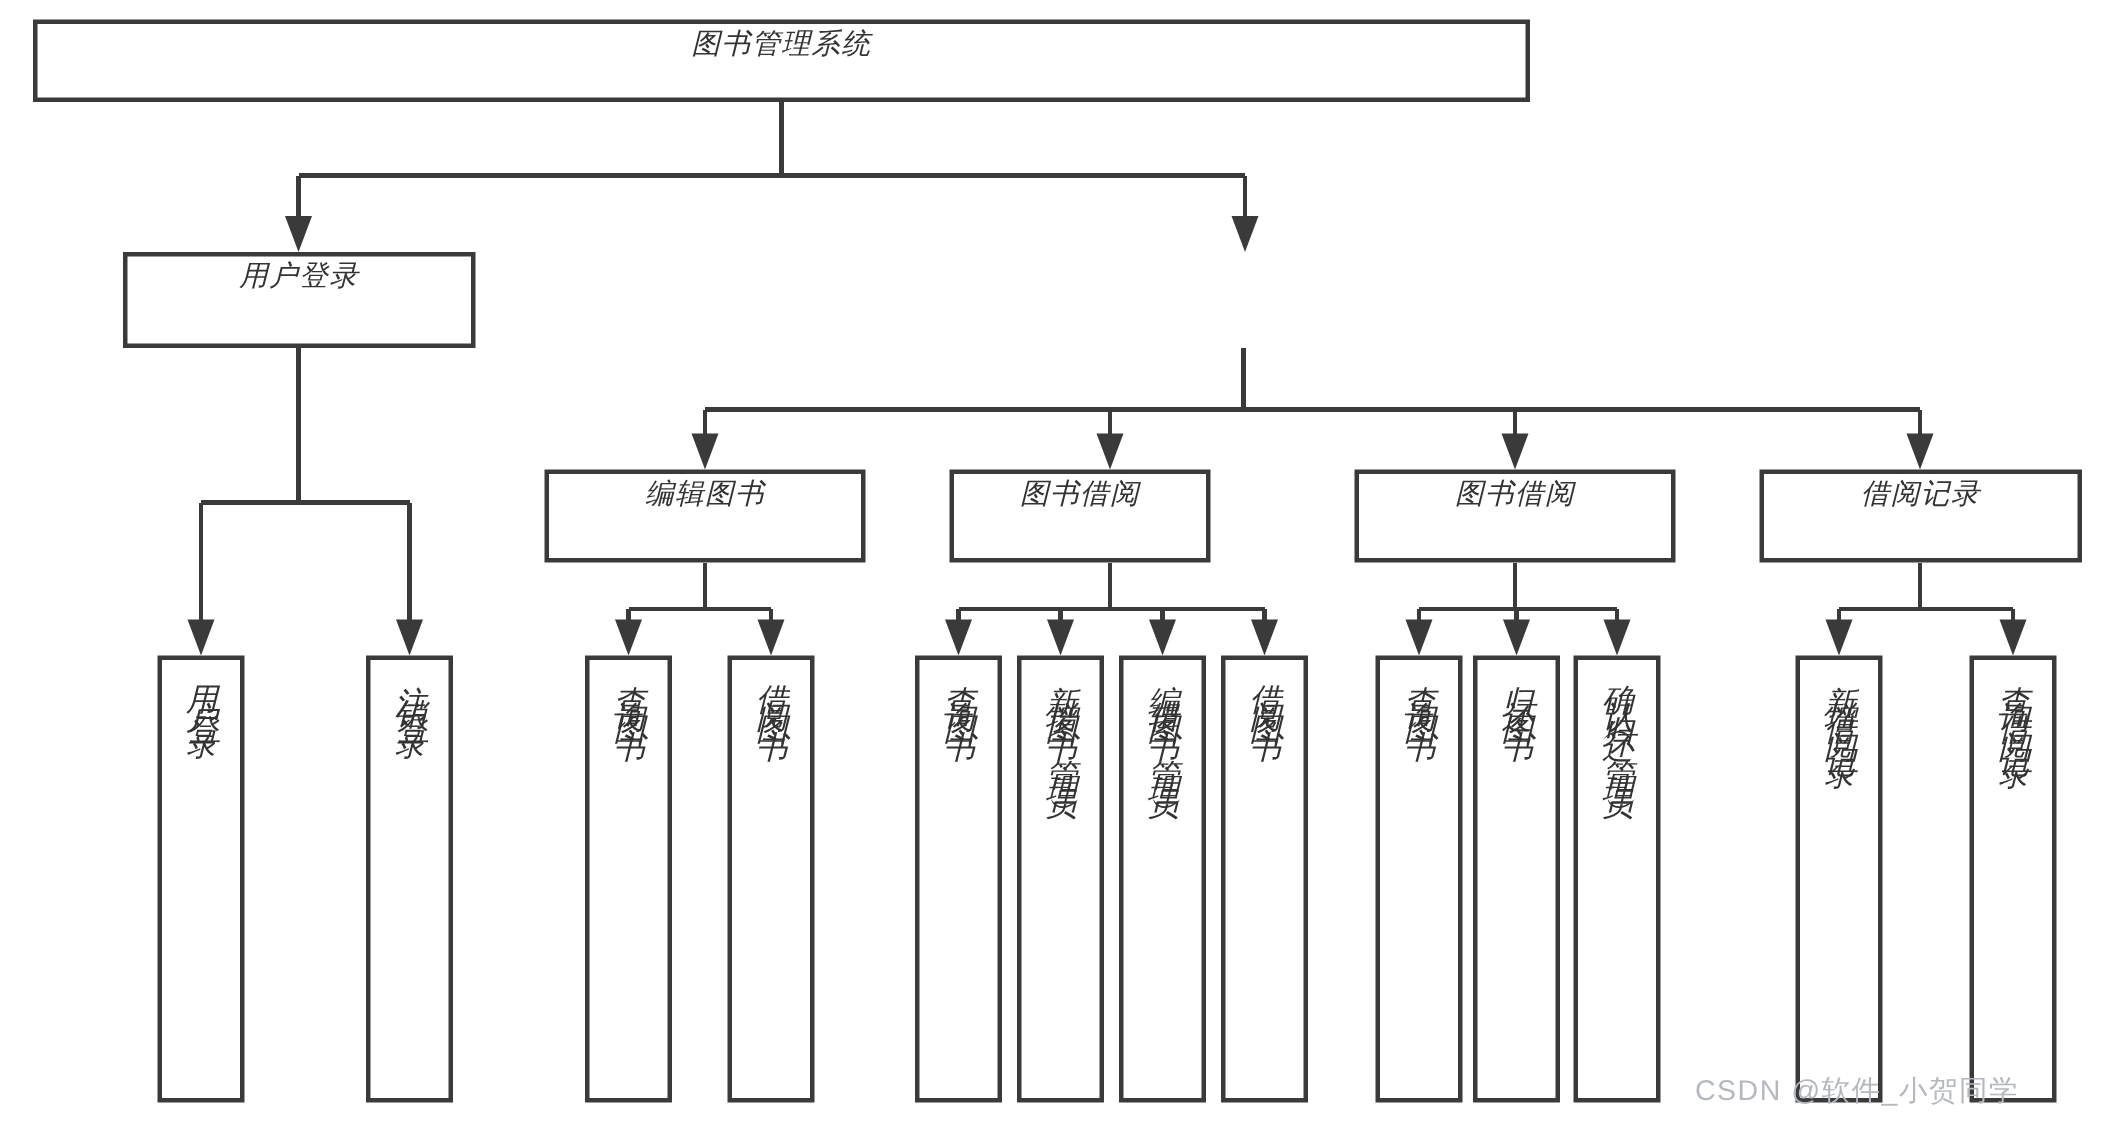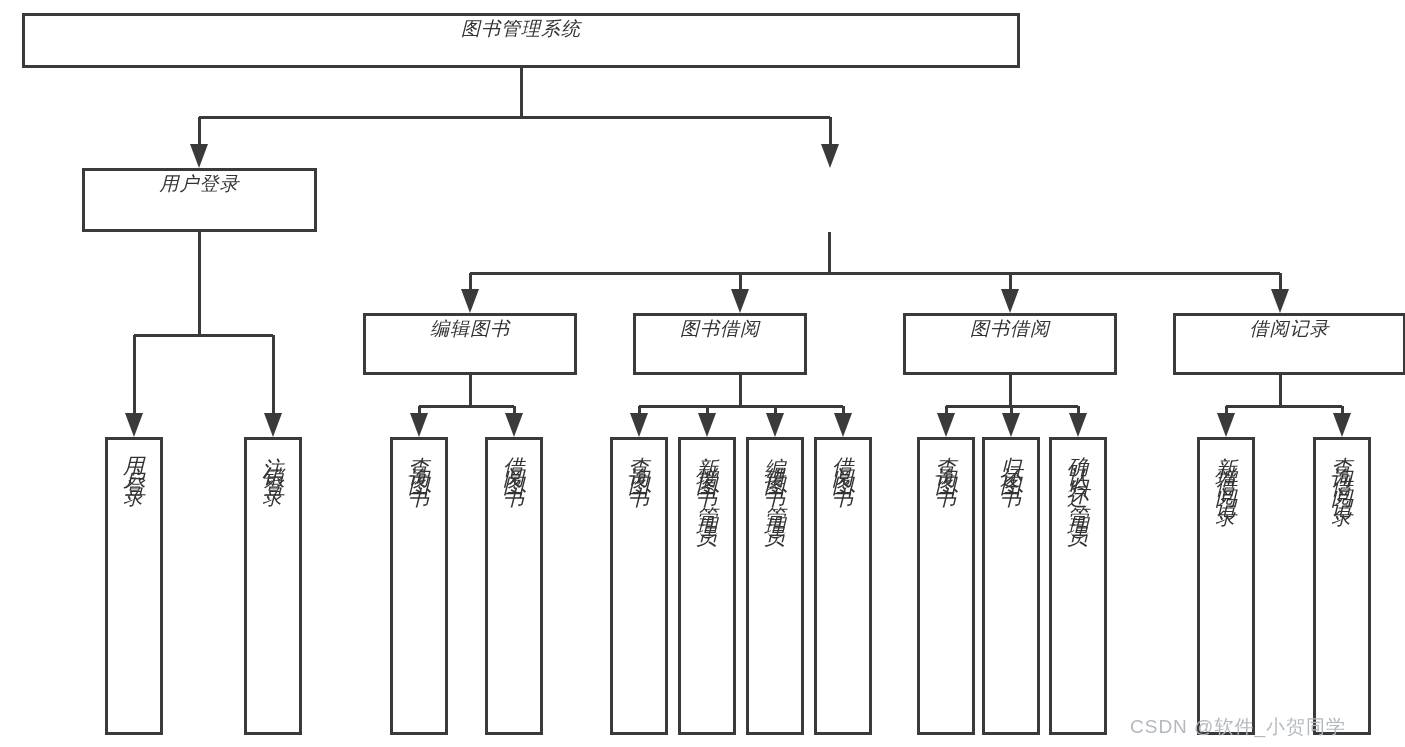--- a/index.html
+++ b/index.html
@@ -132,21 +132,21 @@
 
   <div class="box hbox" style="left:363px; top:313px; width:214px; height:62px;">
     <span>编辑图书</span>
   </div>
   <div class="box hbox" style="left:633px; top:313px; width:174px; height:62px;">
     <span>图书借阅</span>
   </div>
   <div class="box hbox" style="left:903px; top:313px; width:214px; height:62px;">
     <span>图书借阅</span>
   </div>
-  <div class="box hbox" style="left:1173px; top:313px; width:233px; height:62px;">
+  <div class="box hbox" style="left:1173px; top:313px; width:215px; height:62px;">
     <span>借阅记录</span>
   </div>
 
   <div class="box vbox" style="left:105px; top:437px; width:58px; height:298px;">
     <span>用户登录</span>
   </div>
   <div class="box vbox" style="left:244px; top:437px; width:58px; height:298px;">
     <span>注销登录</span>
   </div>
 

